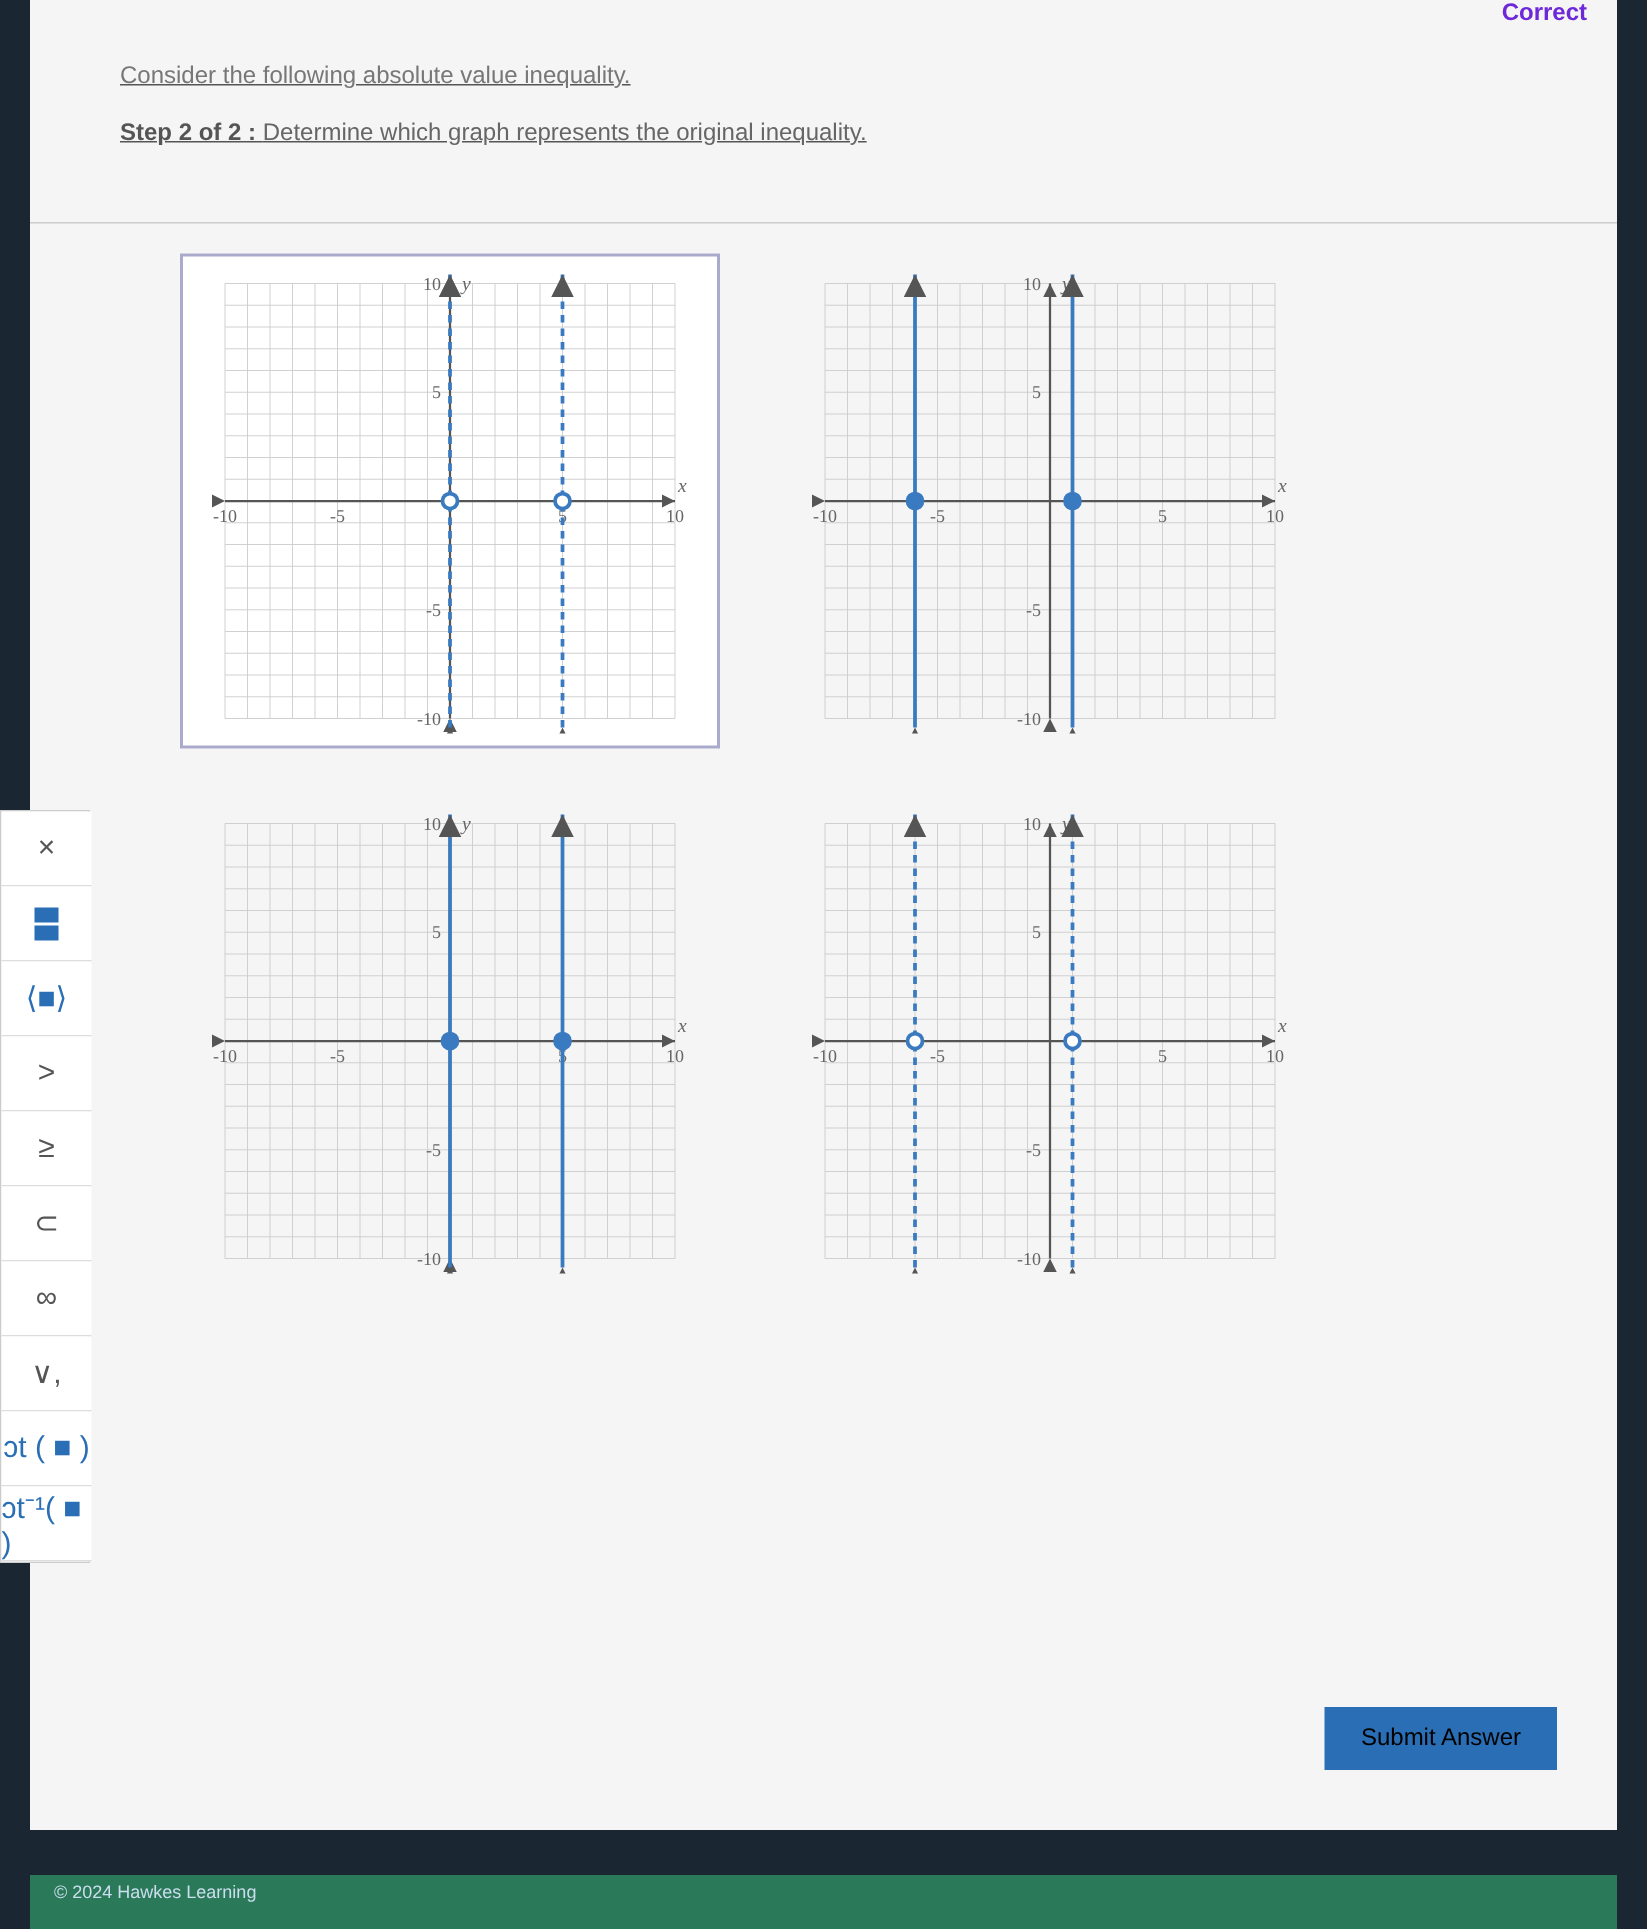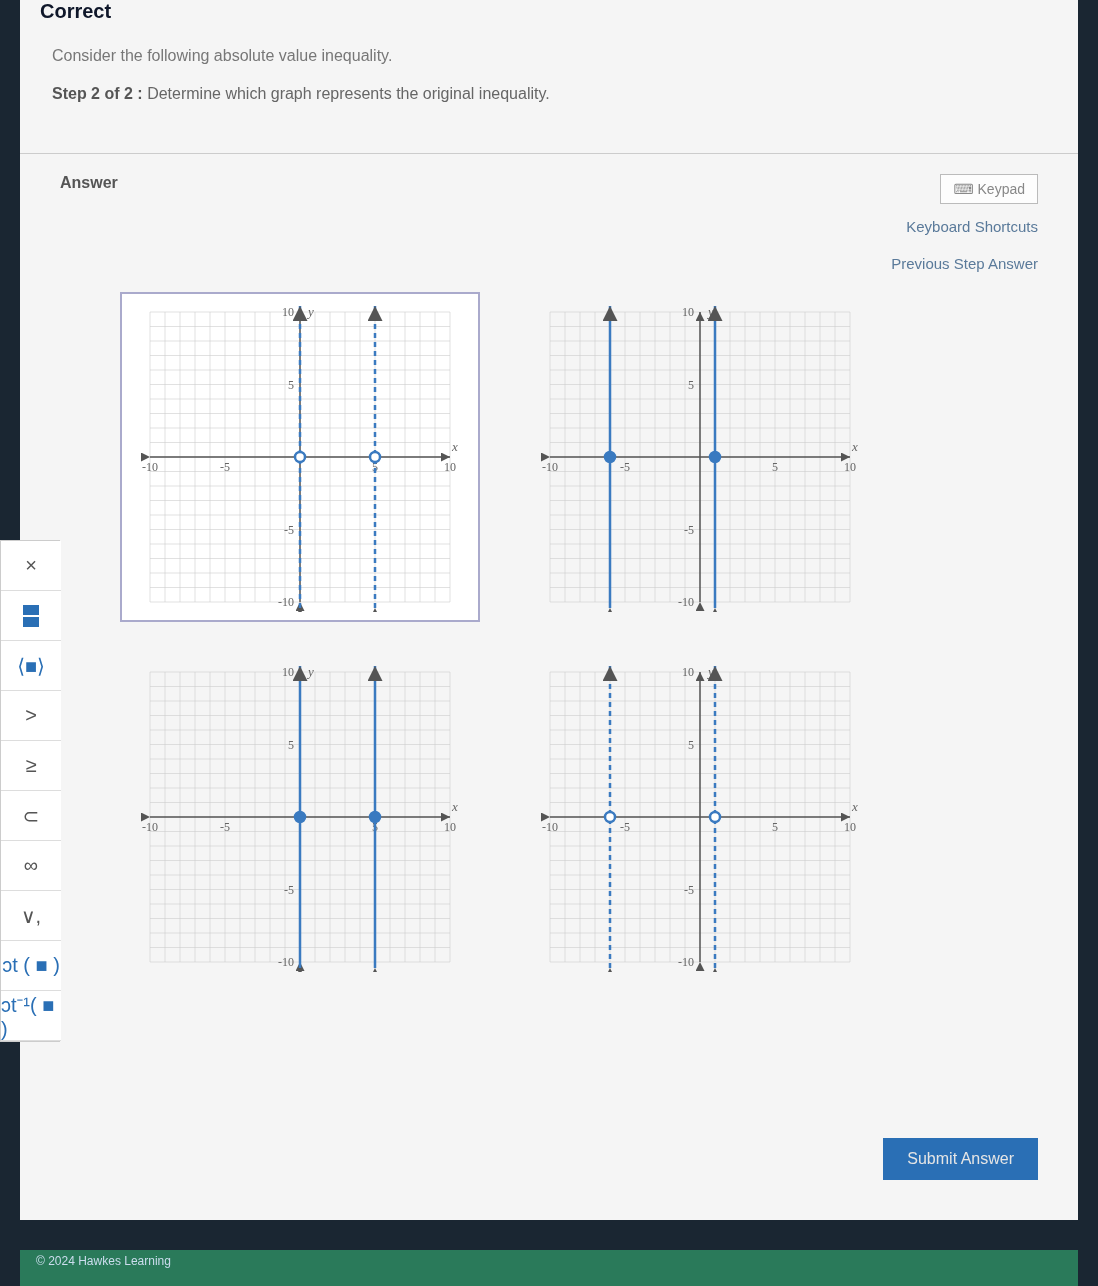--- a/index.html
+++ b/index.html
@@ -2,39 +2,39 @@
 <html><head>
 <meta charset="utf-8">
 <style>
 * { margin: 0; padding: 0; box-sizing: border-box; }
 body { font-family: Arial, sans-serif; background: #1a2632; display: flex; justify-content: center; padding: 0; }
 .frame { width: 1098px; height: 1286px; background: #1a2632; position: relative; }
 .content { background: #f5f5f5; margin: 0 20px; padding: 0; height: 1220px; position: relative; }
 .sidebar { position: absolute; left: -20px; top: 540px; width: 60px; background: #fff; border: 1px solid #ccc; }
 .sidebar-item { width: 60px; height: 50px; border-bottom: 1px solid #ddd; display: flex; align-items: center; justify-content: center; font-size: 20px; color: #555; cursor: pointer; background:#fff; }
 .sidebar-item.blue { color:#2a6fb5; }
-.header-bar { display: flex; justify-content: flex-start; padding: 0 20px 6px; color:#0f172a; font-weight:600; font-size:20px; }
-.problem { padding: 10px 32px 20px; color: #555; }
+.header-bar { display: flex; justify-content: flex-end; padding: 0 20px 6px; color:#6d28d9; font-weight:600; font-size:16px; }
+.problem { padding: 10px 60px 20px; color: #555; text-decoration: underline; }
 .problem-text { font-size: 16px; color: #777; margin: 8px 0 20px; }
 .equation { text-align: center; font-size: 20px; color: #444; margin: 18px 0 24px; font-family: 'Times New Roman', serif; font-style: italic; }
 .step { font-size: 16px; color: #666; margin-top: 20px; }
 .step b { color:#555;}
 .divider { border-top: 1px solid #ccc; margin: 30px 0 0; }
 .answer-row { display: flex; justify-content: space-between; align-items: flex-start; padding: 20px 40px 0; }
 .answer-label { font-size: 16px; font-weight: 600; color: #555; }
 .right-links { text-align: right; }
 .keypad-btn { display: inline-block; border: 1px solid #bbb; padding: 6px 12px; background: #fdfdfd; color: #888; font-size: 14px; cursor: pointer; margin-bottom: 8px; }
 .link-text { color: #5a7a9a; font-size: 15px; display: block; margin-top: 6px; cursor: pointer; }
 .graphs-area { padding: 20px 60px 20px 100px; }
 .graph-grid-row { display: flex; gap: 40px; margin-bottom: 30px; }
 .graph-wrap { width: 360px; height: 330px; position: relative; cursor: pointer; display:flex; align-items:center; justify-content:center;}
 .graph-wrap.selected { border: 2px solid #aac; background: #fff; }
 .axis-label { font-family: serif; font-style: italic; fill: #666; font-size: 13px; }
 .tick-label { font-family: serif; fill: #666; font-size: 12px; }
-.submit-btn { position: absolute; right: 40px; bottom: 40px; background: #2a6fb5; color: #e5e5e5; border: none; padding: 12px 24px; font-size: 16px; cursor: pointer; }
+.submit-btn { position: absolute; right: 40px; bottom: 40px; background: #2a6fb5; color: #000000; border: none; padding: 12px 24px; font-size: 16px; cursor: pointer; }
 .footer-bar { position:absolute; bottom:0; left:20px; right:20px; height:36px; background:#2a7a5a; color:#cde; font-size:12px; padding:4px 16px;}
 .frac-palette { display:flex; flex-direction:column; gap:2px; align-items:center;}
 .frac-palette span{width:16px;height:10px;background:#2a6fb5;display:block;}
 </style>
 </head>
 <body>
 
 <div class="frame">
   <div class="content">
 
@@ -45,31 +45,20 @@
     <div class="problem">
       <div class="problem-text">Consider the following absolute value inequality.</div>
       <div class="step">
         <b>Step 2 of 2 :</b>
         <span>Determine which graph represents the original inequality.</span>
       </div>
     </div>
 
     <div class="divider"></div>
 
-    <div class="answer-row">
-      <div class="answer-label">Answer</div>
-      <div class="right-links">
-        <div class="keypad-btn">
-          <span>⌨</span>
-          <span>Keypad</span>
-        </div>
-        <span class="link-text">Keyboard Shortcuts</span>
-        <span class="link-text" style="margin-top:20px;">Previous Step Answer</span>
-      </div>
-    </div>
 
     <div class="graphs-area">
       <div class="graph-grid-row">
         <div id="g0" class="graph-wrap selected">
             <svg width="320" height="310" viewBox="0 0 320 310">
               <line x1="10" y1="300" x2="10" y2="10" stroke="#ccc" stroke-width="0.6"></line>
               <line x1="25" y1="300" x2="25" y2="10" stroke="#ccc" stroke-width="0.6"></line>
               <line x1="40" y1="300" x2="40" y2="10" stroke="#ccc" stroke-width="0.6"></line>
               <line x1="55" y1="300" x2="55" y2="10" stroke="#ccc" stroke-width="0.6"></line>
               <line x1="70" y1="300" x2="70" y2="10" stroke="#ccc" stroke-width="0.6"></line>

